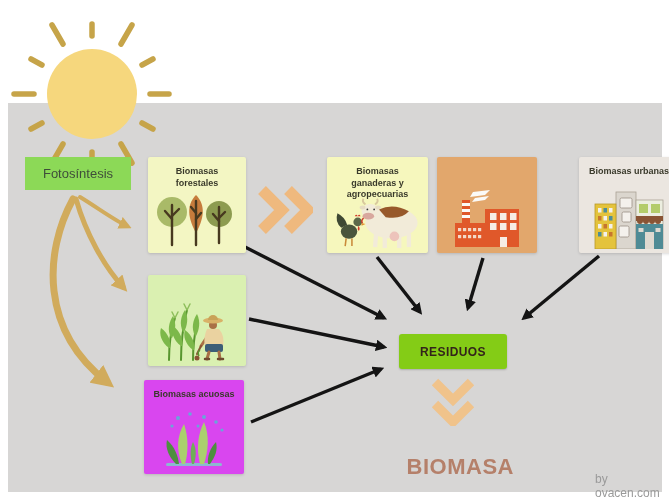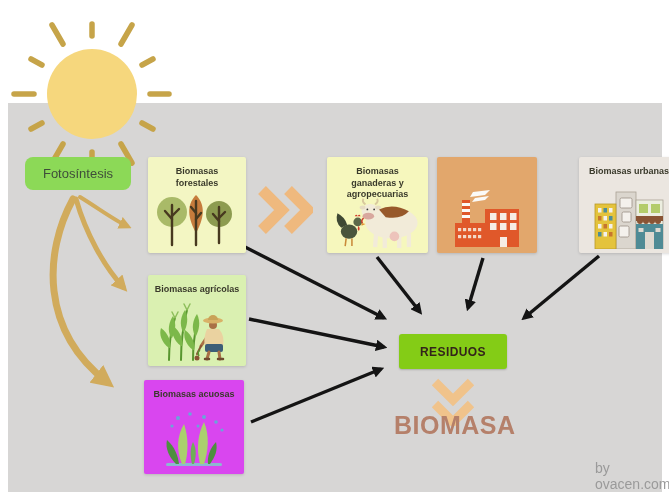--- a/index.html
+++ b/index.html
@@ -14,30 +14,30 @@
   .box-title{font-weight:700;font-size:9px;line-height:1.3;color:#3a3a2b;text-align:center;padding:9px 6px 0;}
   .illus{position:absolute;left:0;right:0;bottom:4px;display:flex;justify-content:center;}
   #box-forestales{left:148px;top:157px;width:98px;height:96px;background:#f3f6c3;}
   #box-ganaderas{left:327px;top:157px;width:101px;height:96px;background:#f6f7bd;}
   #box-industriales{left:437px;top:157px;width:100px;height:96px;background:#e2a76c;}
   #box-urbanas{left:547px;top:157px;width:100px;height:96px;background:#ebe6e0;margin-left:32px;}
   #box-agricolas{left:148px;top:275px;width:98px;height:91px;background:#daf0b1;}
   #box-acuosas{left:144px;top:380px;width:100px;height:94px;background:#d946ef;}
   #photosynthesis{
     position:absolute;left:25px;top:157px;width:106px;height:33px;background:#8cd957;z-index:4;
-    display:flex;align-items:center;justify-content:center;font-size:13px;color:#3f4d3a;border-radius:8px;
+    display:flex;align-items:center;justify-content:center;font-size:13px;color:#3f4d3a;border-radius:0;
   }
   #residuos{
     position:absolute;left:399px;top:334px;width:108px;height:35px;background:#84cc16;border-radius:3px;
     display:flex;align-items:center;justify-content:center;font-weight:700;font-size:12px;
     letter-spacing:.4px;color:#33241a;z-index:2;box-shadow:0 1px 2px rgba(0,0,0,.2);
   }
-  #biomasa{position:absolute;left:394px;top:411px;width:120px;text-align:left;font-weight:700;
-    font-size:25px;letter-spacing:.5px;color:#b5806a;z-index:2;}
-  #credit{position:absolute;left:595px;top:460px;font-size:14px;color:#9a9a9a;z-index:2;}
+  #biomasa{position:absolute;left:394px;top:454px;width:120px;text-align:right;font-weight:700;
+    font-size:22px;letter-spacing:.5px;color:#b5806a;z-index:2;}
+  #credit{position:absolute;left:595px;top:472px;font-size:12px;color:#9a9a9a;z-index:2;}
   .chevrons-right{position:absolute;left:255px;top:185px;z-index:2;}
   .chevrons-down{position:absolute;left:430px;top:376px;z-index:2;}
 </style>
 </head>
 <body>
 
 <div class="panel"></div>
 
 <svg class="overlay" width="669" height="502" viewBox="0 0 669 502">
   <defs>
@@ -221,21 +221,20 @@
         <circle cx="65" cy="30" r="3" fill="#8a5434"></circle>
       <rect x="43" y="33" width="27" height="25" fill="#4f8b95"></rect>
       <rect x="52" y="41" width="9" height="17" fill="#ded9d0"></rect>
       <rect x="45.5" y="37" width="5" height="4" fill="#ded9d0"></rect>
         <rect x="62.5" y="37" width="5" height="4" fill="#ded9d0"></rect>
     </svg>
   </div>
 </div>
 
 <div class="box" id="box-agricolas">
-  <div class="box-title">Biomasas agrícolas</div>
   <div class="illus">
     <svg width="80" height="66" viewBox="0 0 80 66">
       <g stroke="#58962f" stroke-width="2" fill="none" stroke-linecap="round">
         <path d="M12 64 C12 48 14 34 18 22"></path>
         <path d="M24 64 C24 46 26 30 30 14"></path>
         <path d="M36 64 C36 48 38 36 40 26"></path>
       </g>
       <g fill="#7cb84a">
         <path d="M12 52 C4 46 2 38 4 32 C12 38 14 46 13 52 Z"></path>
         <path d="M14 42 C10 34 12 26 16 20 C20 28 18 36 15 42 Z"></path>

